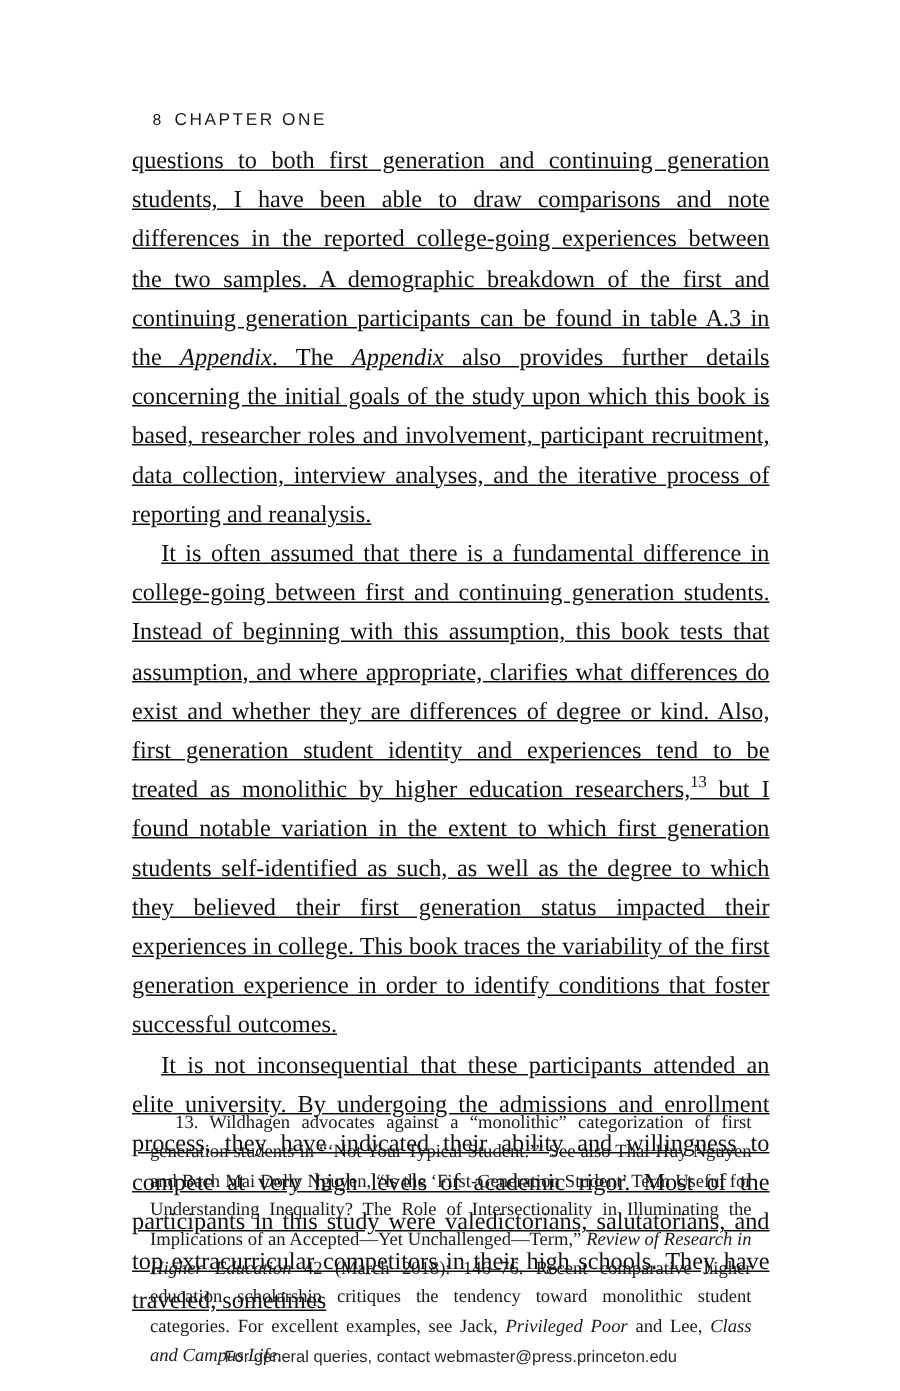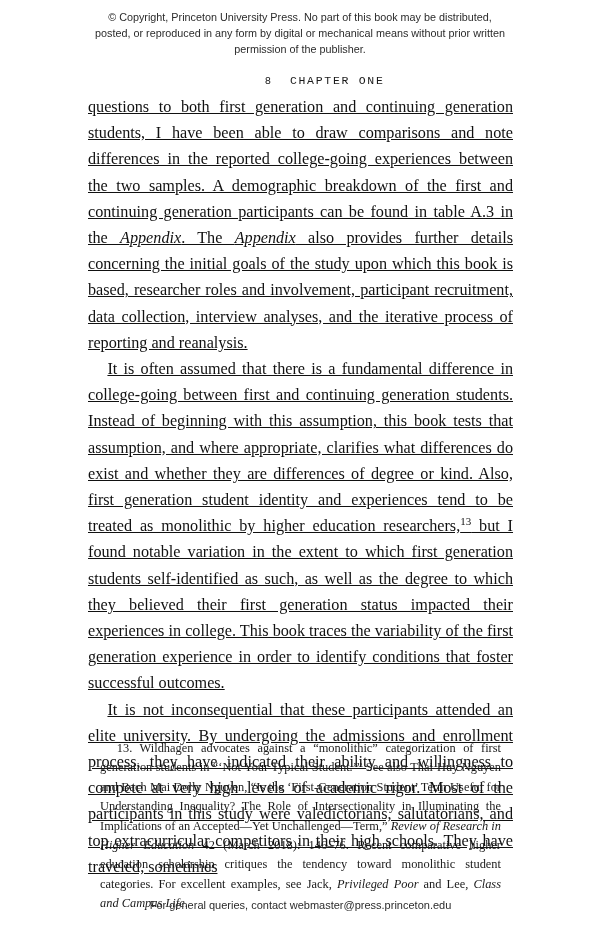--- a/index.html
+++ b/index.html
@@ -25,25 +25,24 @@
     text-align: center;
     font-family: "Liberation Sans", sans-serif;
     font-size: 10.8px;
     line-height: 16.2px;
     color: #2b2b2b;
   }
 
   
   .running-head {
     position: absolute;
-    left: 100px;
+    left: 90px;
     top: 62px;
     width: 424px;
-    text-align: center;
-    font-family: Liberation Mono, monospace;
+    font-family: Liberation Sans, sans-serif;
     font-size: 10.5px;
     color: #1a1a1a;
     white-space: pre;
   }
   .running-head .folio {
     letter-spacing: 0;
   }
   .running-head .chap {
     letter-spacing: 1.7px;
     font-variant: small-caps;
@@ -110,21 +109,20 @@
     font-family: "Liberation Sans", sans-serif;
     font-size: 11px;
     color: #2b2b2b;
   }
 </style>
 </head>
 <body>
 
 <div class="page">
 
-  <div class="copyright-notice">© Copyright, Princeton University Press. No part of this book may be distributed, posted, or reproduced in any form by digital or mechanical means without prior written permission of the publisher.</div>
 
   <div class="running-head">
     <span class="folio">8</span><span>&nbsp;&nbsp;&nbsp;</span><span class="chap">CHAPTER ONE</span>
   </div>
 
   <div class="body-block">
 
     <p><span>questions to both first generation and continuing generation students, I have been able to draw comparisons and note differences in the reported college-going experiences between the two samples. A demographic breakdown of the first and continuing generation participants can be found in table A.3 in the </span><i>Appendix</i><span>. The </span><i>Appendix</i><span> also provides further details concerning the initial goals of the study upon which this book is based, researcher roles and involvement, participant recruitment, data collection, interview analyses, and the iterative process of reporting and reanalysis.</span></p>
 
     <p class="indent"><span>It is often assumed that there is a fundamental difference in college-going between first and continuing generation students. Instead of beginning with this assumption, this book tests that assumption, and where appropriate, clarifies what differences do exist and whether they are differences of degree or kind. Also, first generation student identity and experiences tend to be treated as monolithic by higher education researchers,</span><span class="sup-note">13</span><span> but I found notable variation in the extent to which first generation students self-identified as such, as well as the degree to which they believed their first generation status impacted their experiences in college. This book traces the variability of the first generation experience in order to identify conditions that foster successful outcomes.</span></p>

